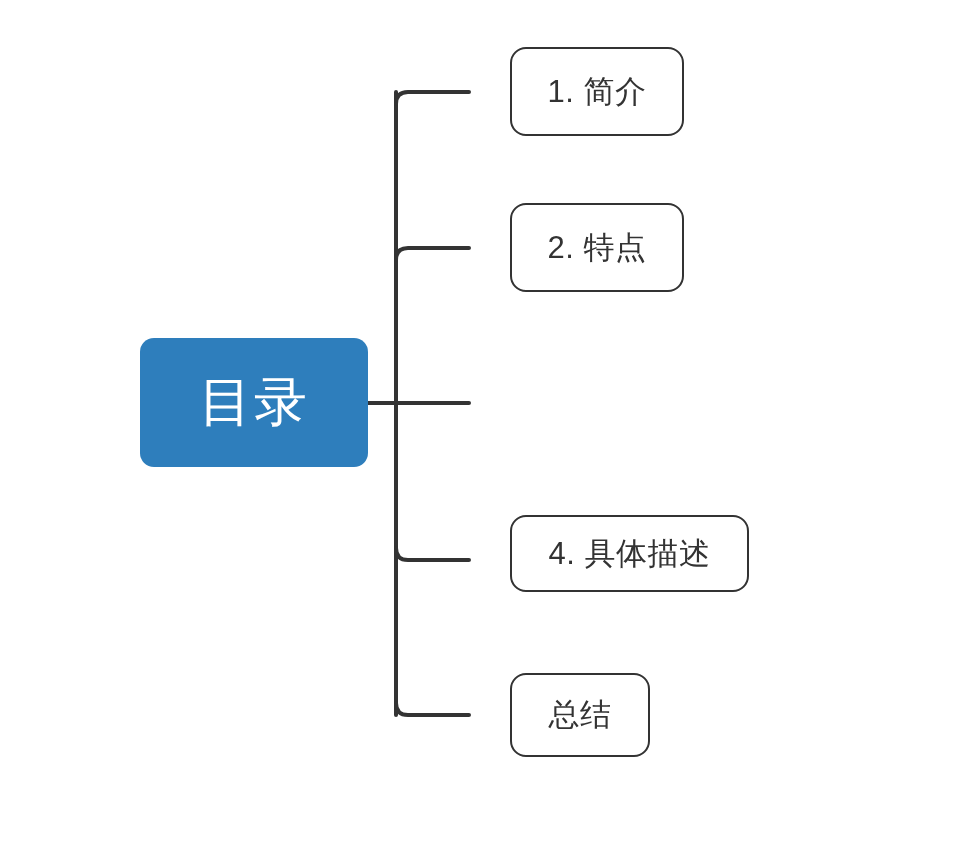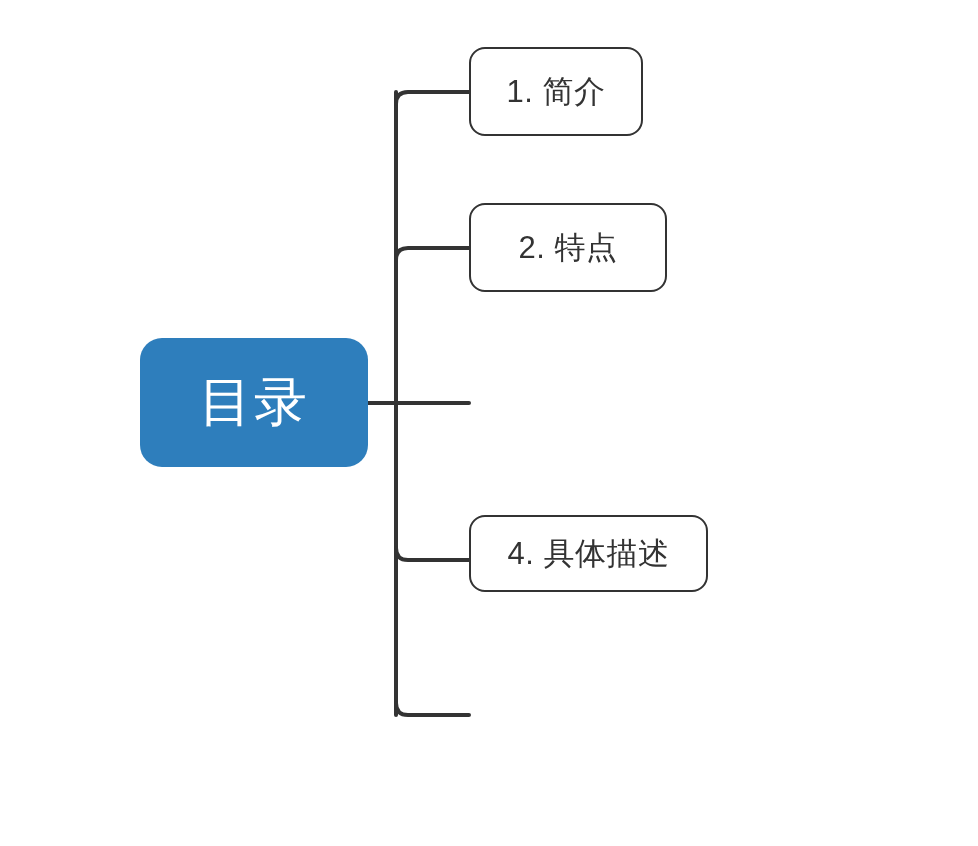--- a/index.html
+++ b/index.html
@@ -42,20 +42,21 @@
     font-weight: 400;
   }
   .node-branch {
     background: #ffffff;
     border: 2.5px solid #333333;
     border-radius: 16px;
     color: #333333;
     font-size: 31px;
     font-weight: 400;
     letter-spacing: 0.5px;
+    margin-left: 41px;
   }
 </style>
 </head>
 <body>
 
 <div id="canvas">
 
   <svg id="connectors" viewBox="0 0 978 846" xmlns="http://www.w3.org/2000/svg">
 
     <path d="M 396 92 L 396 715" fill="none" stroke="#333333" stroke-width="4" stroke-linecap="round"></path>
@@ -64,31 +65,34 @@
 
     <path d="M 396 104 Q 396 92 408 92 L 469 92" fill="none" stroke="#333333" stroke-width="4" stroke-linecap="round"></path>
 
     <path d="M 396 260 Q 396 248 408 248 L 469 248" fill="none" stroke="#333333" stroke-width="4" stroke-linecap="round"></path>
 
     <path d="M 396 548 Q 396 560 408 560 L 469 560" fill="none" stroke="#333333" stroke-width="4" stroke-linecap="round"></path>
 
     <path d="M 396 703 Q 396 715 408 715 L 469 715" fill="none" stroke="#333333" stroke-width="4" stroke-linecap="round"></path>
   </svg>
 
-  <div class="node node-root" id="root-node" style="left: 140px; top: 338px; width: 228px; height: 129px; background: rgb(46, 126, 188); color: rgb(255, 255, 255); border-radius: 22px;">
+  <div class="node node-root" id="root-node" style="left: 140px; top: 338px; width: 228px; height: 129px; background: rgb(46, 126, 188); color: rgb(255, 255, 255);">
     <span>目录</span>
   </div>
 
   <div class="node node-branch" id="branch-0" style="left: 469px; top: 47px; width: 174px; height: 89px; border-color: rgb(51, 51, 51); color: rgb(51, 51, 51); background: rgb(255, 255, 255);">
     <span>1. 简介</span>
   </div>
 
-  <div class="node node-branch" id="branch-1" style="left: 469px; top: 203px; width: 198px; height: 89px; border-color: rgb(51, 51, 51); color: rgb(51, 51, 51); background: rgb(255, 255, 255);">
+  <div class="node node-branch" id="branch-1" style="left: 469px; top: 203px; width: 174px; height: 89px; border-color: rgb(51, 51, 51); color: rgb(51, 51, 51); background: rgb(255, 255, 255);">
     <span>2. 特点</span>
   </div>
 
 
   <div class="node node-branch" id="branch-3" style="left: 469px; top: 515px; width: 239px; height: 77px; border-color: rgb(51, 51, 51); color: rgb(51, 51, 51); background: rgb(255, 255, 255);">
     <span>4. 具体描述</span>
   </div>
 
+  <div class="node node-branch" id="branch-4" style="left: 469px; top: 673px; width: 140px; height: 84px; border-color: rgb(51, 51, 51); color: rgb(51, 51, 51); background: rgb(255, 255, 255);">
+    <span>总结</span>
+  </div>
 
 </div>
 
 </body></html>

